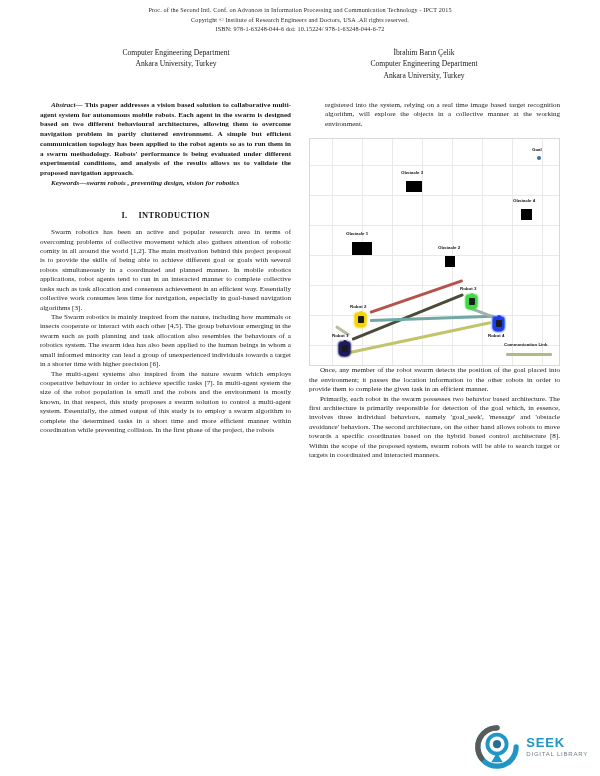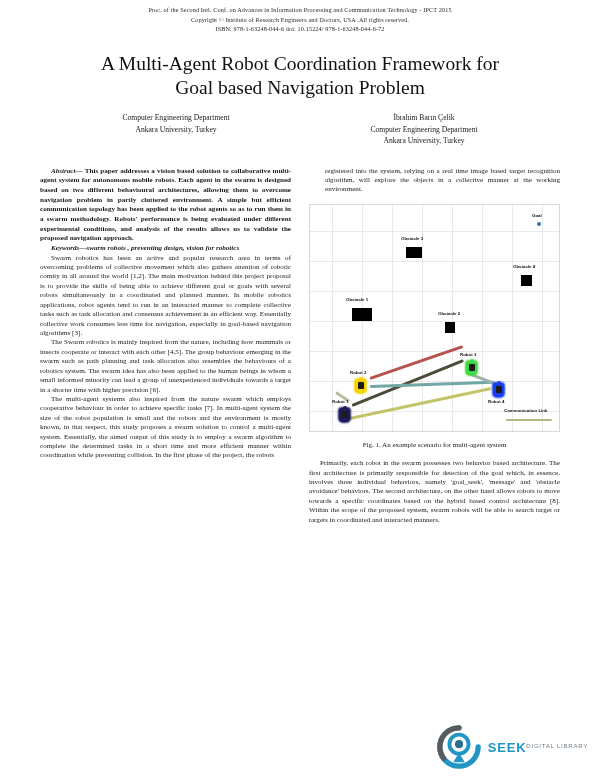--- a/index.html
+++ b/index.html
@@ -197,21 +197,21 @@
   .seek-logo {
     position: absolute;
     right: 12px;
     bottom: 6px;
     display: flex;
     align-items: center;
     gap: 6px;
   }
   .seek-text {
     display: flex;
-    flex-direction: row;
+    flex-direction: column;
     line-height: 1;
     font-family: "Liberation Sans", sans-serif;
   }
   .seek-name {
     font-size: 13px;
     font-weight: bold;
     color: #2196c4;
     letter-spacing: 0.06em;
   }
   .seek-sub {
@@ -225,24 +225,20 @@
 <body>
 
 <div class="page">
 
   <div class="conf-header">
     <div>Proc. of the Second Intl. Conf. on Advances in Information Processing and Communication Technology - IPCT 2015</div>
     <div>Copyright © Institute of Research Engineers and Doctors, USA .All rights reserved.</div>
     <div>ISBN: 978-1-63248-044-6 doi: 10.15224/ 978-1-63248-044-6-72</div>
   </div>
 
-  <h1 class="title">
-    <span>A Multi-Agent Robot Coordination Framework for</span><br>
-    <span>Goal based Navigation Problem</span>
-  </h1>
 
   <div class="authors">
     <div class="author-block">
       <div class="author-dept">Computer Engineering Department</div>
       <div class="author-aff">Ankara University, Turkey</div>
     </div>
     <div class="author-block">
       <div class="author-name">İbrahim Barın Çelik</div>
       <div class="author-dept">Computer Engineering Department</div>
       <div class="author-aff">Ankara University, Turkey</div>
@@ -250,20 +246,23 @@
   </div>
 
   <div class="columns">
 
     <div class="col">
 
       <p class="abstract"><span class="lead">Abstract— </span><span>This paper addresses a vision based solution to collaborative multi-agent system for autonomous mobile robots. Each agent in the swarm is designed based on two different behavioural architectures, allowing them to overcome navigation problem in partly cluttered environment. A simple but efficient communication topology has been applied to the robot agents so as to run them in a swarm methodology. Robots' performance is being evaluated under different experimental conditions, and analysis of the results allows us to validate the proposed navigation approach.</span></p>
 
       <p class="keywords">Keywords—swarm robots , preventing design, vision for robotics</p>
 
+      <div class="section-head">
+        <span class="num">I.</span><span>INTRODUCTION</span>
+      </div>
 
       <p>Swarm robotics has been an active and popular research area in terms of overcoming problems of collective movement which also gathers attention of robotic comity in all around the world [1,2]. The main motivation behind this project proposal is to provide the skills of being able to achieve different goal or goals with several robots simultaneously in a coordinated and planned manner.  In mobile robotics applications, robot agents tend to run in an interacted manner to complete collective tasks such as task allocation and consensus achievement in an efficient way. Essentially collective work consumes less time for navigation, especially in goal-based navigation algorithms [3].</p>
       <p>The Swarm robotics is mainly inspired from the nature, including how mammals or insects cooperate or interact with each other [4,5]. The group behaviour emerging in the swarm such as path planning and task allocation also resembles the behaviours of a robotics system. The swarm idea has also been applied to the human beings in whom a small informed minority can lead a group of unexperienced individuals towards a target in a shorter time with higher precision [6].</p>
       <p>The multi-agent systems also inspired from the nature swarm which employs cooperative behaviour in order to achieve specific tasks [7].  In multi-agent system the size of the robot population is small and the robots and the environment is mostly known, in that respect, this study proposes a swarm solution to control a multi-agent system. Essentially, the aimed output of this study is to employ a swarm algorithm to complete the determined tasks in a short time and more efficient manner within coordination while preventing collision. In the first phase of the project, the robots</p>
     </div>
 
     <div class="col">
 
       <p class="noindent">registered into the system, relying on a real time image based target recognition algorithm, will explore the objects in a collective manner at the working environment.</p>
 
@@ -317,23 +316,23 @@
           <div class="fig-label" style="left:150px; top:147px">Robot 3</div>
           <div class="robot" style="left:156px; top:156px; background:#41d846; box-shadow:0 0 2px 1px #41d846"></div>
 
           <div class="fig-label" style="left:178px; top:194px">Robot 4</div>
           <div class="robot" style="left:183px; top:178px; background:#1b3df0; box-shadow:0 0 2px 1px #1b3df0"></div>
 
           <div class="fig-label" style="left:194px; top:203px">Communication  Link</div>
           <div class="comm-legend" style="left:196px; top:214px"></div>
 
         </div>
-        <div class="fig-caption">Fig. 1.  An example scenario for multi-agent system</div>
       </div>
 
+      <p>Once, any member of the robot swarm detects the position of the goal placed into the environment; it passes the location information to the other robots in order to provide them to complete the given task in an efficient manner.</p>
       <p>Primarily, each robot in the swarm possesses two behavior based architecture.  The first architecture is primarily responsible for detection of the goal which, in essence, involves three individual behaviors, namely 'goal_seek', 'message' and 'obstacle avoidance' behaviors. The second architecture, on the other hand allows robots to move towards a specific coordinates based on the hybrid based control architecture [8]. Within the scope of the proposed system, swarm robots will be able to search target or targets in coordinated and interacted manners.</p>
     </div>
   </div>
 
 
   <div class="seek-logo">
     <svg width="46" height="46" viewBox="0 0 48 48">
       <path d="M24 4 A20 20 0 1 0 44 24" fill="none" stroke="#2196c4" stroke-width="5.5" stroke-linecap="round"></path>
       <path d="M24 4 A20 20 0 0 0 8 36" fill="none" stroke="#5a5a5a" stroke-width="5.5" stroke-linecap="round"></path>
       <circle cx="24" cy="21" r="10" fill="none" stroke="#2196c4" stroke-width="4"></circle>

